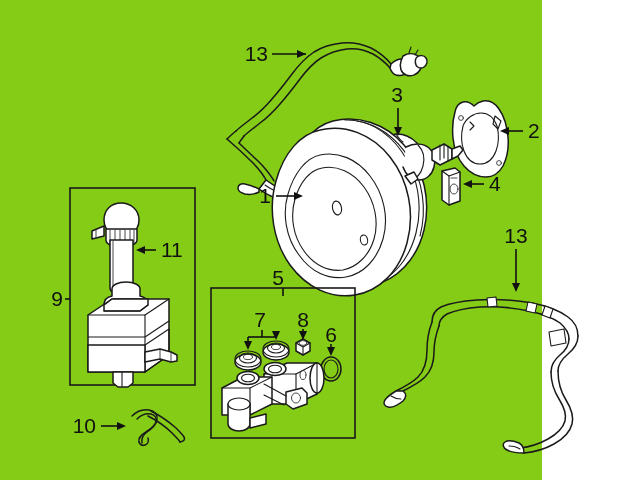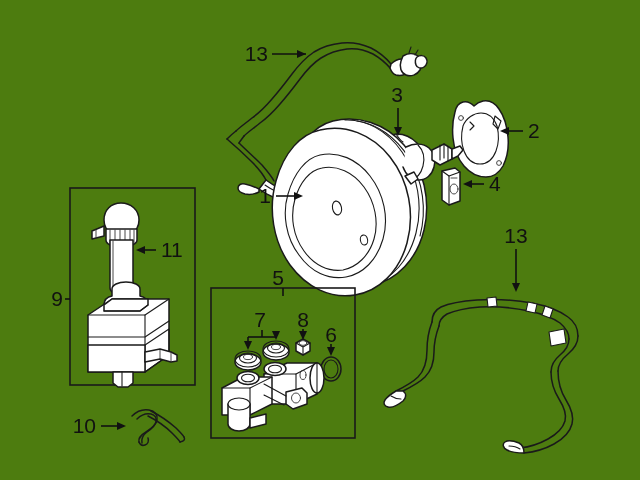--- a/index.html
+++ b/index.html
@@ -8,23 +8,23 @@
     background: #ffffff;
   }
   body {
     width: 640px;
     height: 480px;
     overflow: hidden;
     font-family: "Liberation Sans", sans-serif;
   }
   #diagram-root {
     position: relative;
-    width: 640px;
+    width: 542px;
     height: 480px;
-    background: #4d7c0f;
+    background: #84cc16;
   }
   svg.parts-svg {
     display: block;
     width: 640px;
     height: 480px;
   }
   .ln {
     fill: none;
     stroke: #1a1a1a;
     stroke-width: 1.5;

